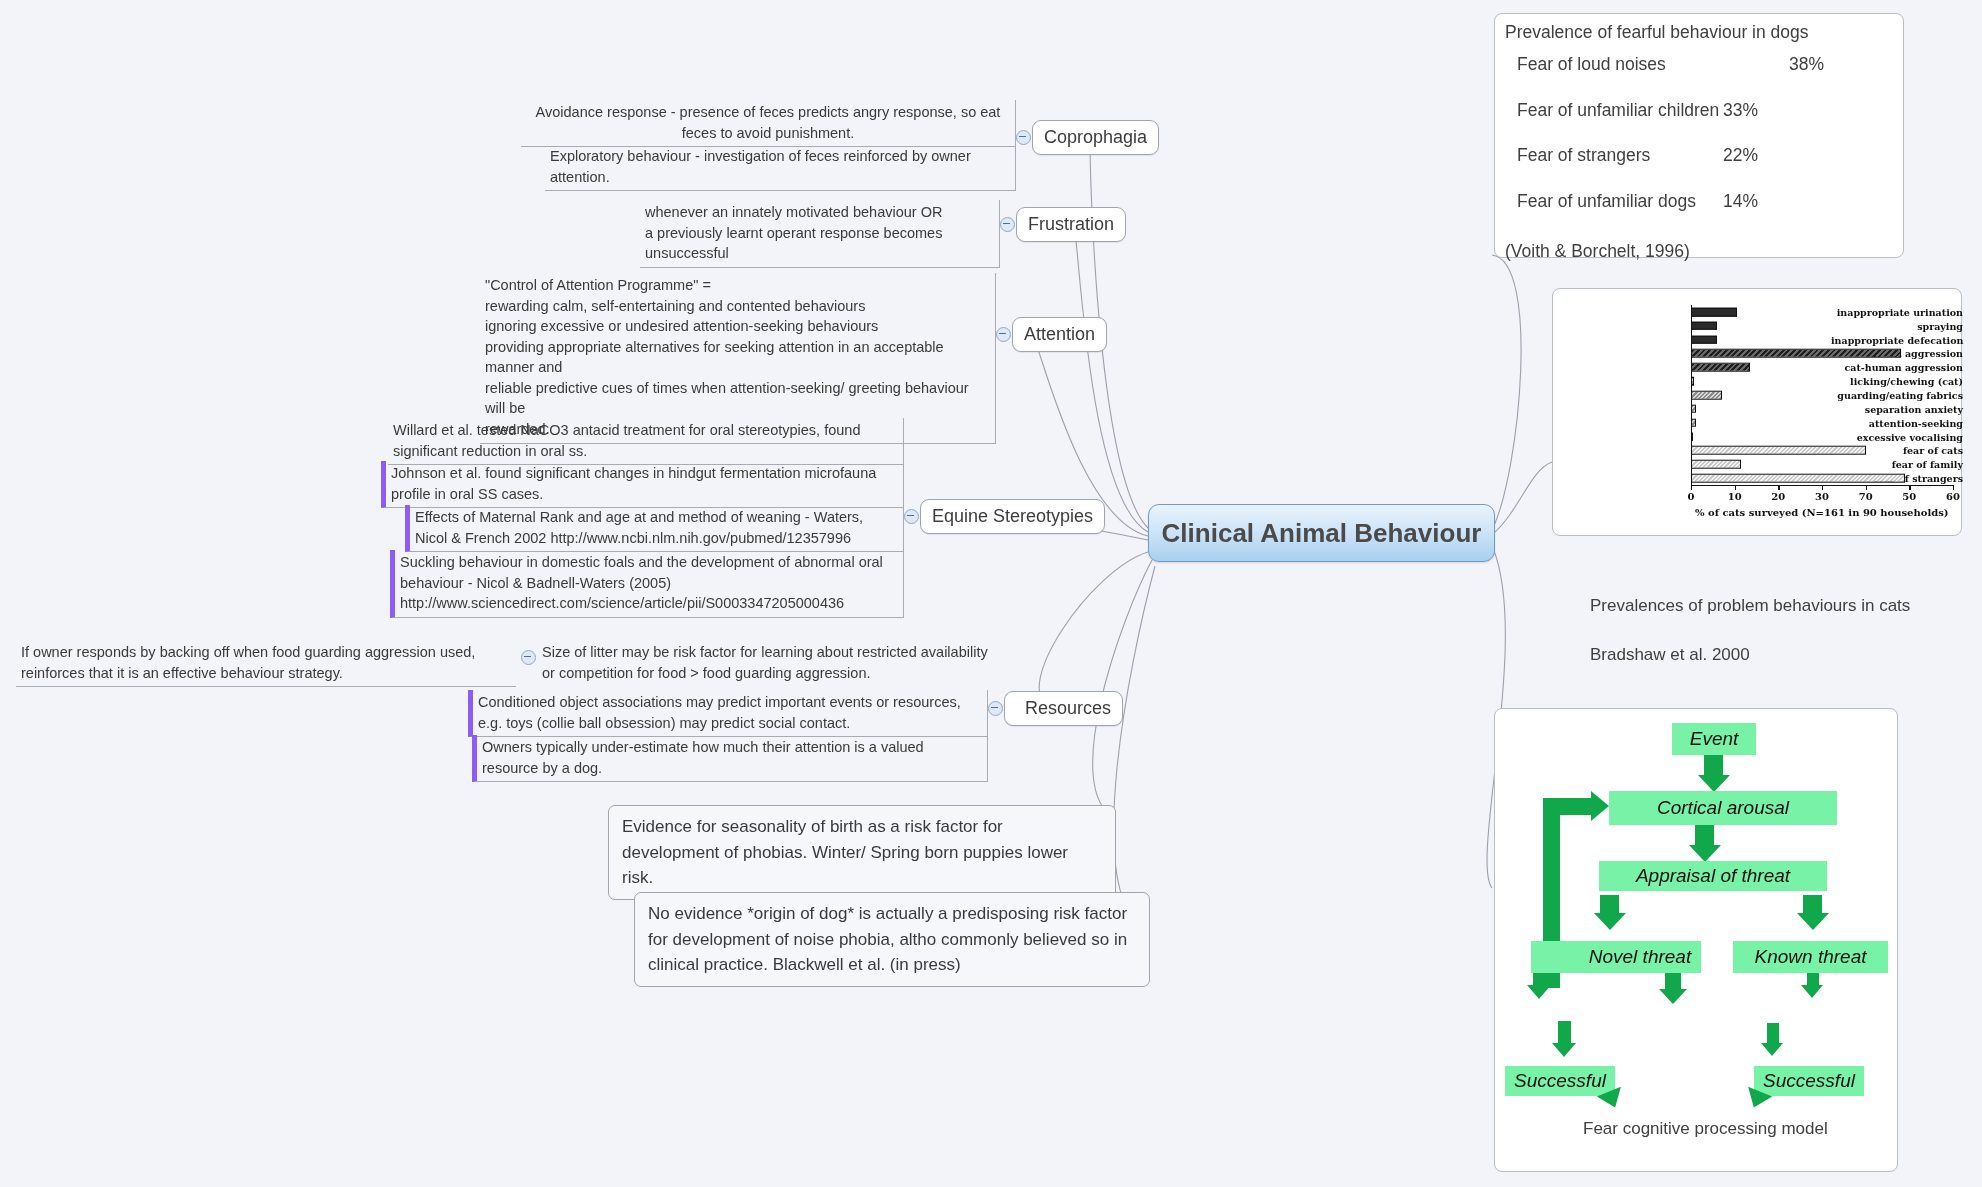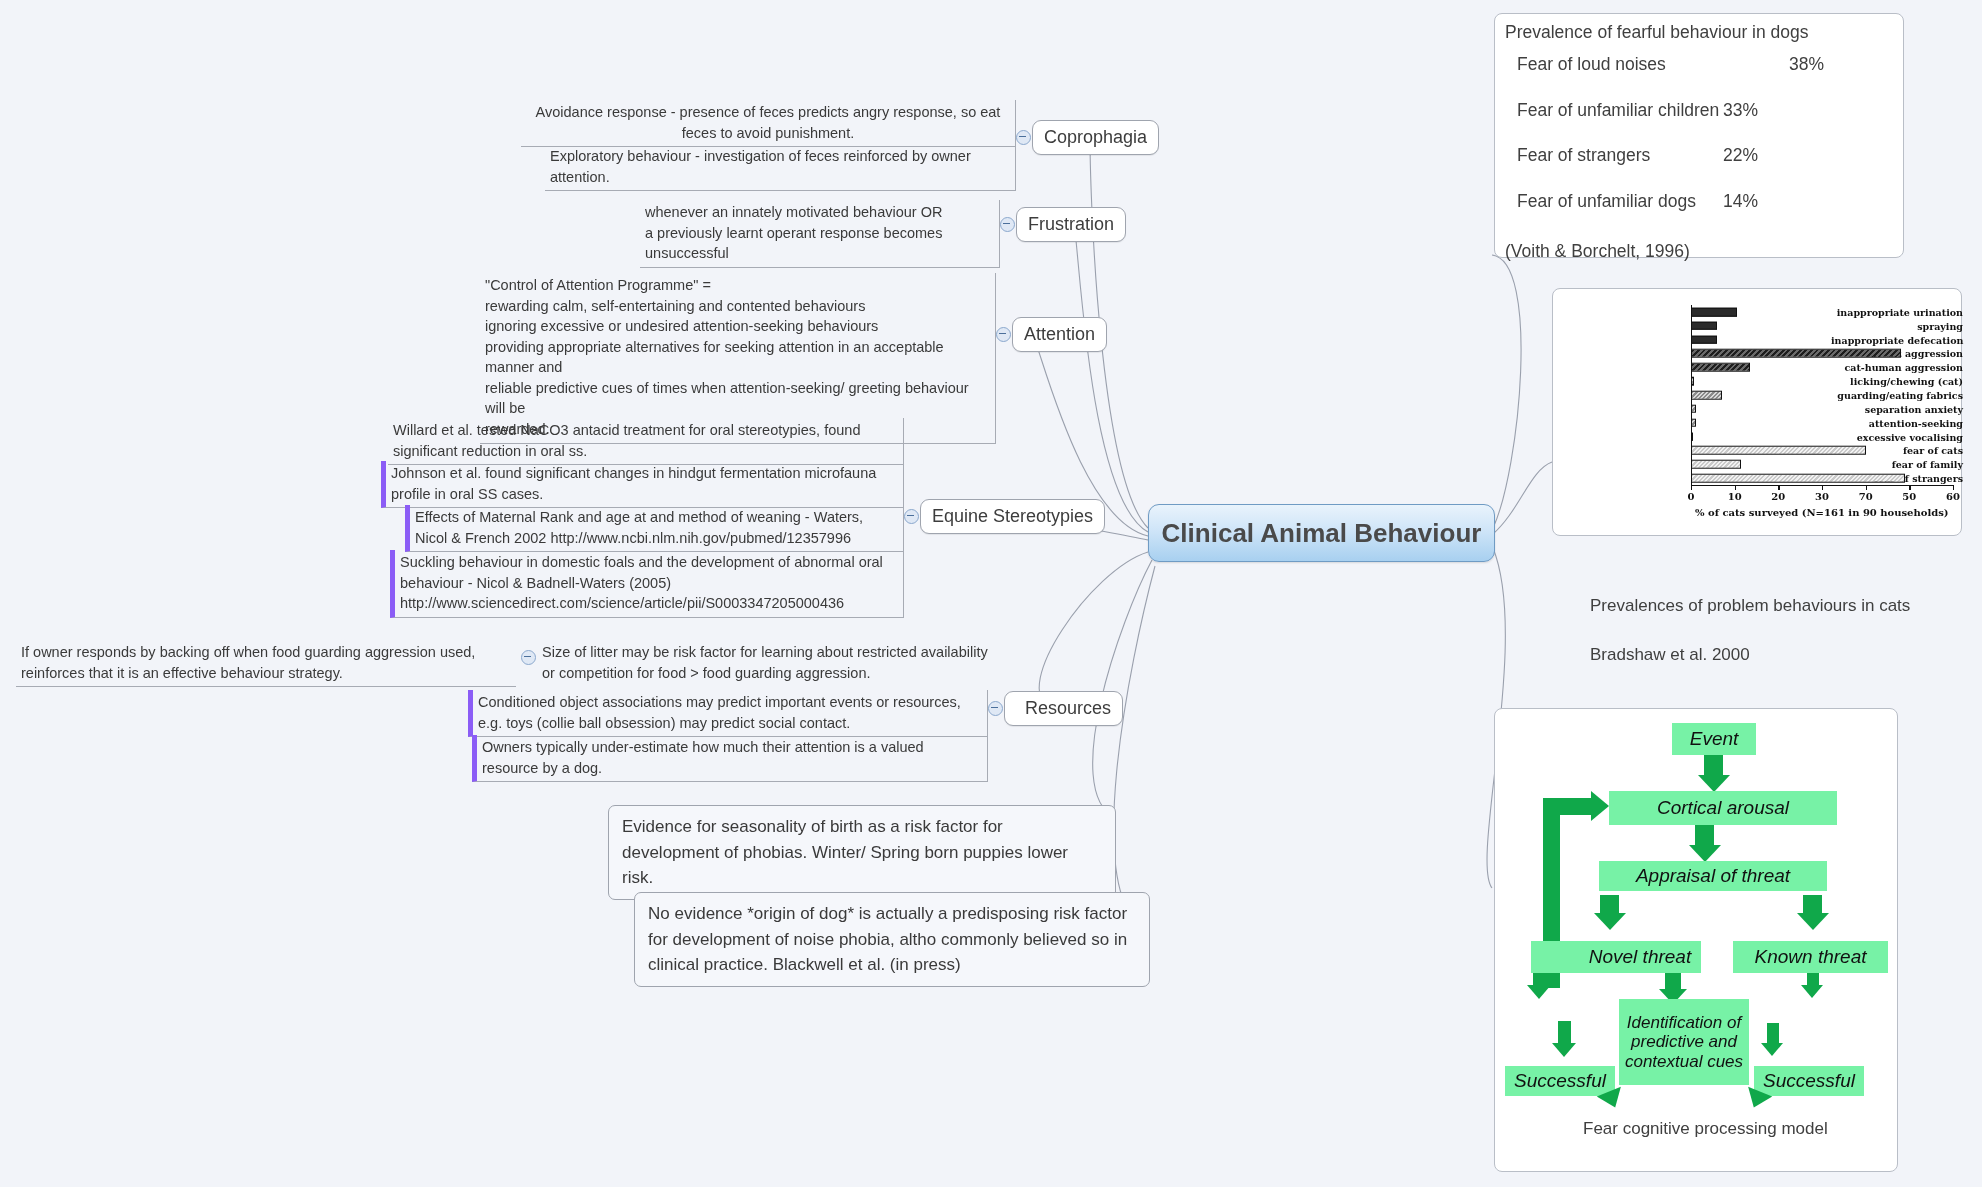--- a/index.html
+++ b/index.html
@@ -276,21 +276,20 @@
   <div class="fhead" style="left:57px;top:334px;border-left:12px solid transparent;border-right:12px solid transparent;border-top:14px solid #10a84a;"></div>
 
   <div class="farrow" style="left:170px;top:264px;width:16px;height:18px;"></div>
   <div class="fhead" style="left:164px;top:280px;border-left:14px solid transparent;border-right:14px solid transparent;border-top:15px solid #10a84a;"></div>
 
   <div class="farrow" style="left:312px;top:264px;width:12px;height:14px;"></div>
   <div class="fhead" style="left:306px;top:276px;border-left:11px solid transparent;border-right:11px solid transparent;border-top:13px solid #10a84a;"></div>
   <div class="farrow" style="left:272px;top:314px;width:12px;height:22px;"></div>
   <div class="fhead" style="left:266px;top:334px;border-left:11px solid transparent;border-right:11px solid transparent;border-top:13px solid #10a84a;"></div>
 
-  <div class="fbox" style="left:124px;top:290px;width:130px;height:86px;font-size:17px;padding:3px;">Identification of predictive and contextual cues</div>
 
   <div class="fbox" style="left:10px;top:357px;width:110px;height:30px;">Successful</div>
   <div class="fbox" style="left:259px;top:357px;width:110px;height:30px;">Successful</div>
 
   <div class="fhead" style="left:104px;top:382px;border-left:13px solid transparent;border-right:13px solid transparent;border-top:17px solid #10a84a;transform:rotate(-22deg);"></div>
   <div class="fhead" style="left:249px;top:382px;border-left:13px solid transparent;border-right:13px solid transparent;border-top:17px solid #10a84a;transform:rotate(22deg);"></div>
 
   <div class="fcap" style="left:88px;top:410px;">Fear cognitive processing model</div>
 </div>
 

